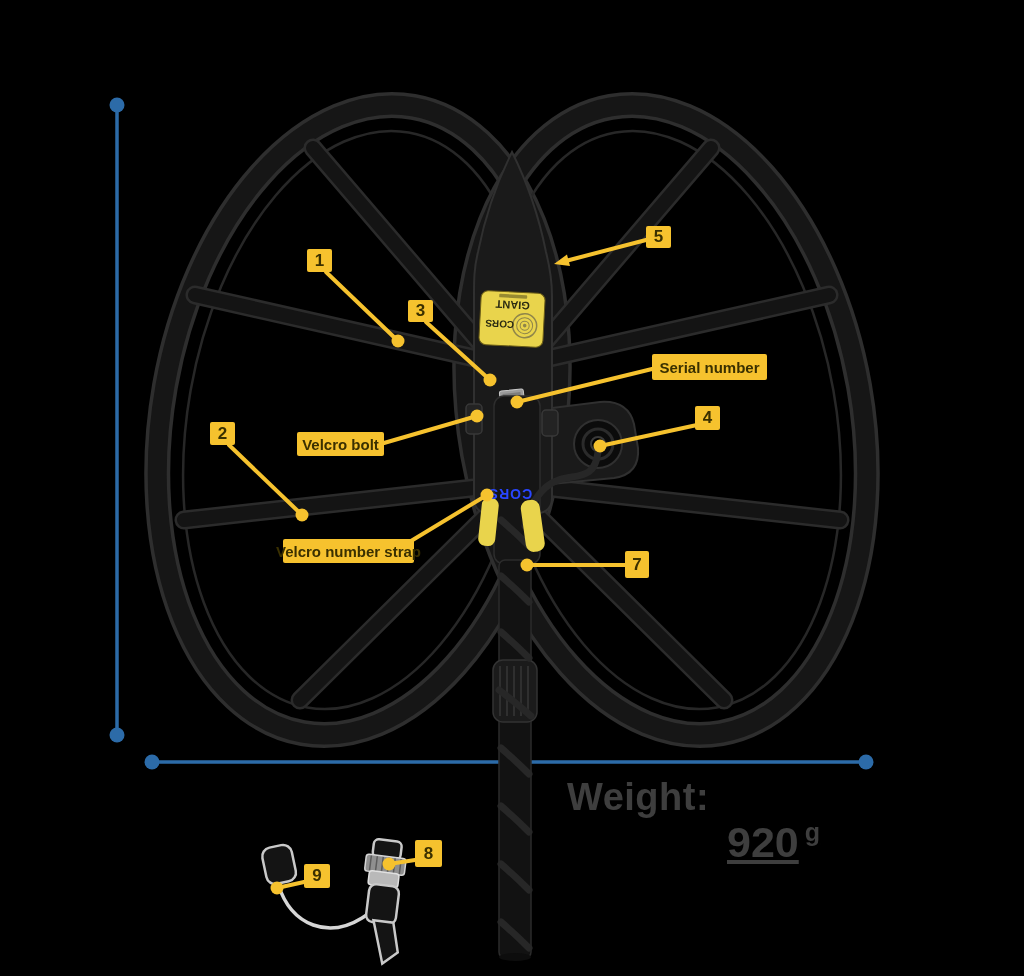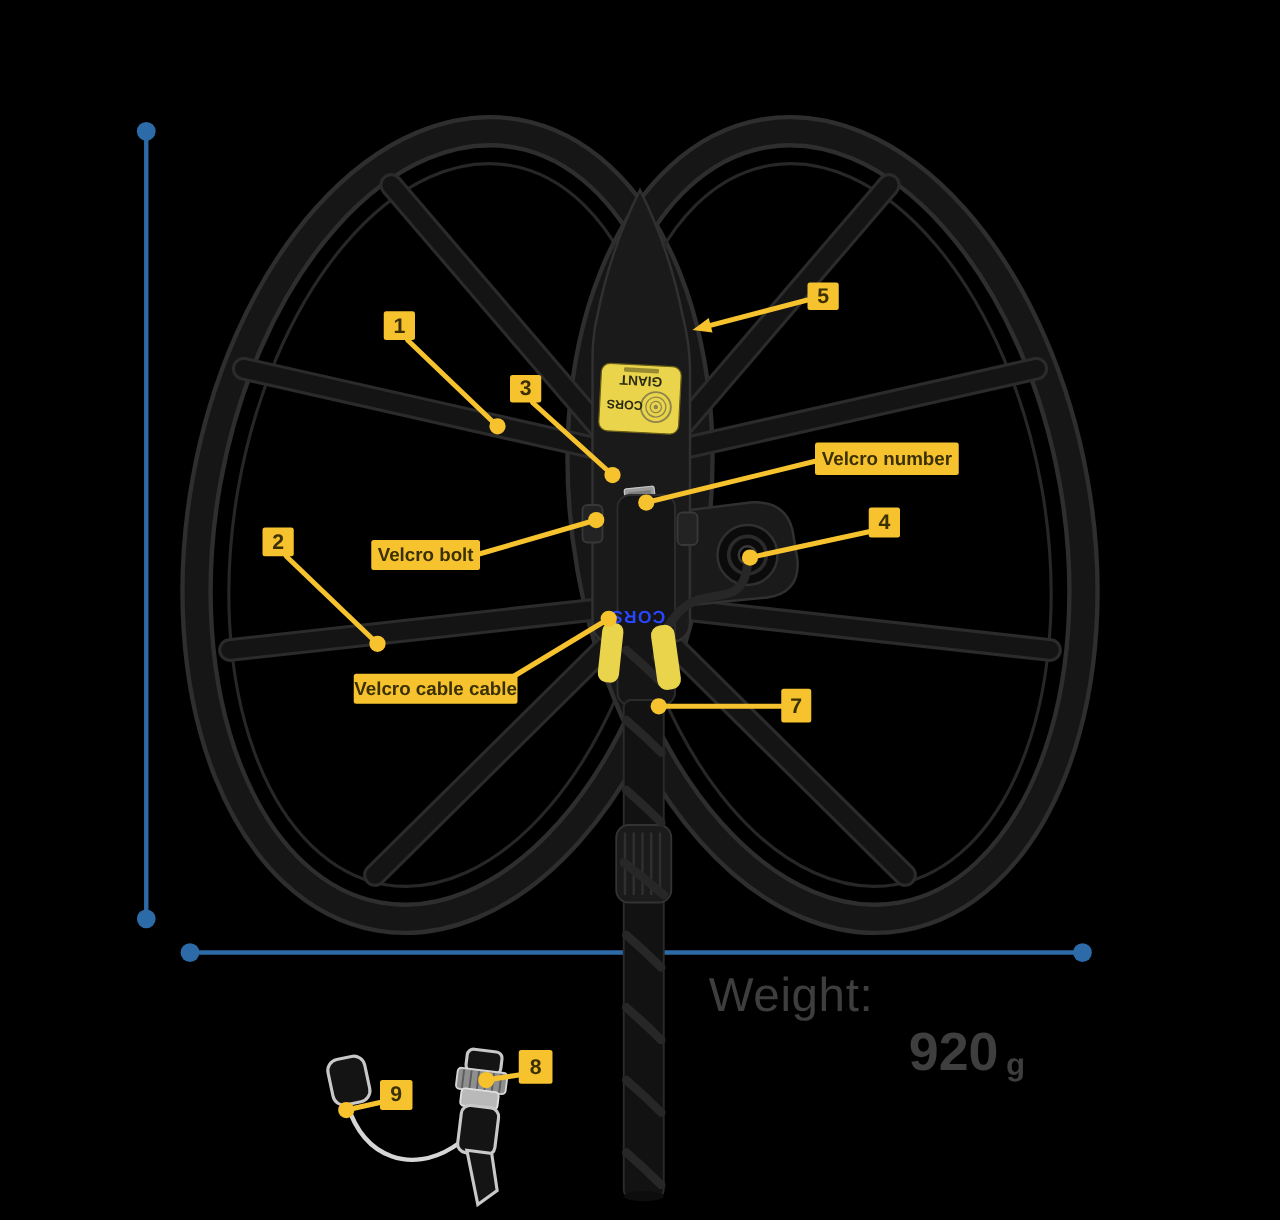--- a/index.html
+++ b/index.html
@@ -4,24 +4,24 @@
 <style>
   html,body{margin:0;padding:0;background:#000;}
   #stage{position:relative;width:1024px;height:976px;background:var(--bg,#000);overflow:hidden;
          font-family:"Liberation Sans",sans-serif;}
   #stage svg{position:absolute;left:0;top:0;width:1024px;height:976px;}
   .callout{position:absolute;background:var(--yellow,#F6C22E);color:var(--callout-text,#3A3000);
            display:flex;align-items:center;justify-content:center;border-radius:2px;
            font-weight:bold;white-space:nowrap;z-index:30;}
   .callout.num{font-size:17px;}
   .callout.txt{font-size:15px;}
-  #weight-label{position:absolute;left:567px;top:776px;font-size:38px;font-weight:normal;
+  #weight-label{position:absolute;left:567px;top:776px;font-size:38px;font-weight:bold;
                 color:var(--weight,#3E3E3E);z-index:25;letter-spacing:0.5px;}
   #weight-value{position:absolute;left:727px;top:818px;font-size:43px;font-weight:bold;
-                color:var(--weight,#3E3E3E);z-index:25;display:flex;align-items:flex-end;}
+                color:var(--weight,#3E3E3E);z-index:25;display:flex;align-items:flex-start;text-decoration:underline;}
   #weight-value .unit{font-size:25px;margin-left:6px;font-weight:bold;}
   
   .rim-halo{fill:none;stroke:#2e2e2e;stroke-width:26;}
   .rim-core{fill:none;stroke:#161616;stroke-width:19;}
   .rim-inner{fill:none;stroke:#272727;stroke-width:2.5;}
   .spoke-halo{stroke:#2b2b2b;stroke-width:19;stroke-linecap:round;fill:none;}
   .spoke-core{stroke:#141414;stroke-width:14;stroke-linecap:round;fill:none;}
   .housing{fill:#1a1a1a;stroke:#303030;stroke-width:2;}
   .lblbg{fill:var(--label-yellow,#E9D44C);stroke:#6b5d17;stroke-width:1;}
   .lblring{fill:none;stroke:#8f854a;}
@@ -189,23 +189,23 @@
       <line x1="304" y1="882" x2="277" y2="888" stroke="#F6C22E" stroke-width="4" stroke-linecap="round"></line>
       <circle cx="277" cy="888" r="6.5" fill="#F6C22E"></circle>
     </svg>
 
   <div id="callout-layer">
       <div class="callout num" style="left: 307px; top: 249px; width: 25px; height: 23px;">1</div>
       <div class="callout num" style="left: 210px; top: 422px; width: 25px; height: 23px;">2</div>
       <div class="callout num" style="left: 408px; top: 300px; width: 25px; height: 22px;">3</div>
       <div class="callout num" style="left: 695px; top: 406px; width: 25px; height: 24px;">4</div>
       <div class="callout num" style="left: 646px; top: 226px; width: 25px; height: 22px;">5</div>
-      <div class="callout txt" style="left: 652px; top: 354px; width: 115px; height: 26px;">Velcro number</div>
+      <div class="callout txt" style="left: 652px; top: 354px; width: 115px; height: 26px;">Serial number</div>
       <div class="callout txt" style="left: 297px; top: 432px; width: 87px; height: 24px;">Velcro bolt</div>
-      <div class="callout txt" style="left: 283px; top: 539px; width: 131px; height: 24px;">Velcro cable cable</div>
+      <div class="callout txt" style="left: 283px; top: 539px; width: 131px; height: 24px;">Velcro number strap</div>
       <div class="callout num" style="left: 625px; top: 551px; width: 24px; height: 27px;">7</div>
       <div class="callout num" style="left: 415px; top: 840px; width: 27px; height: 27px;">8</div>
       <div class="callout num" style="left: 304px; top: 864px; width: 26px; height: 24px;">9</div>
     </div>
 
   <div id="weight-label">Weight:</div>
   <div id="weight-value">
     <span>920</span>
     <span class="unit">g</span>
   </div>

